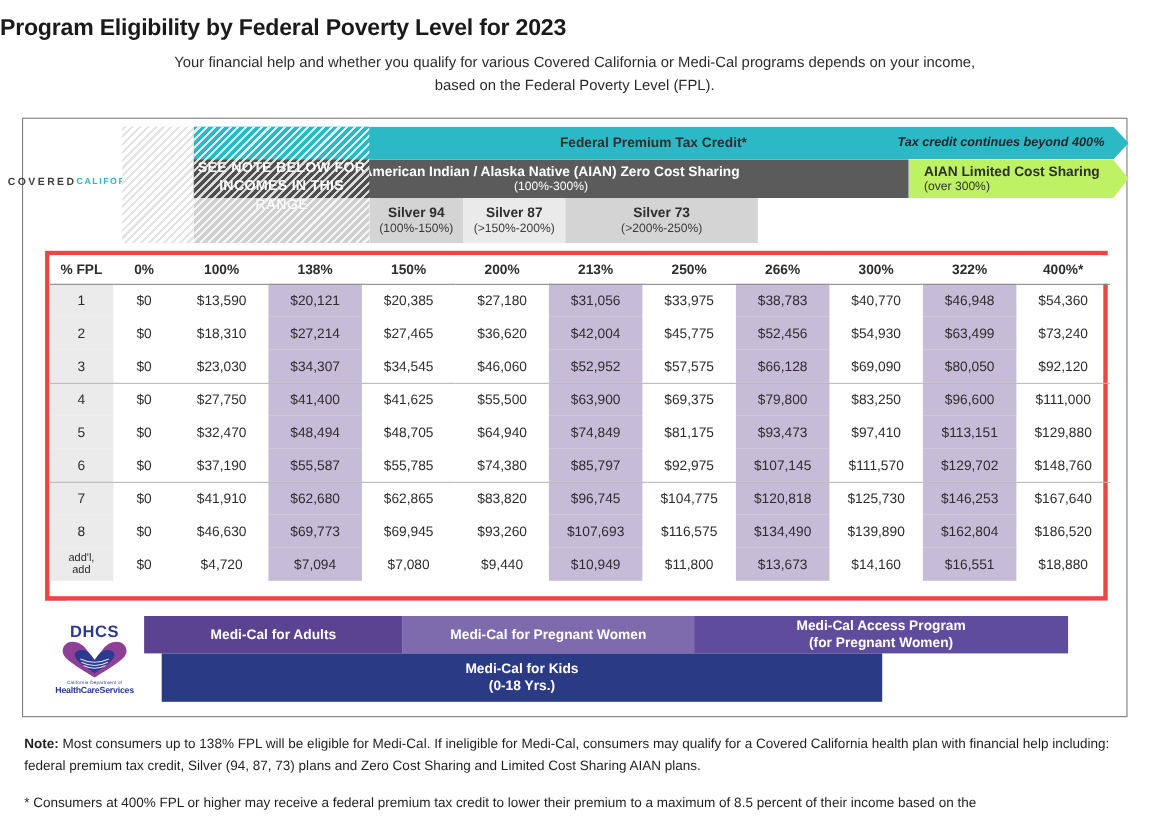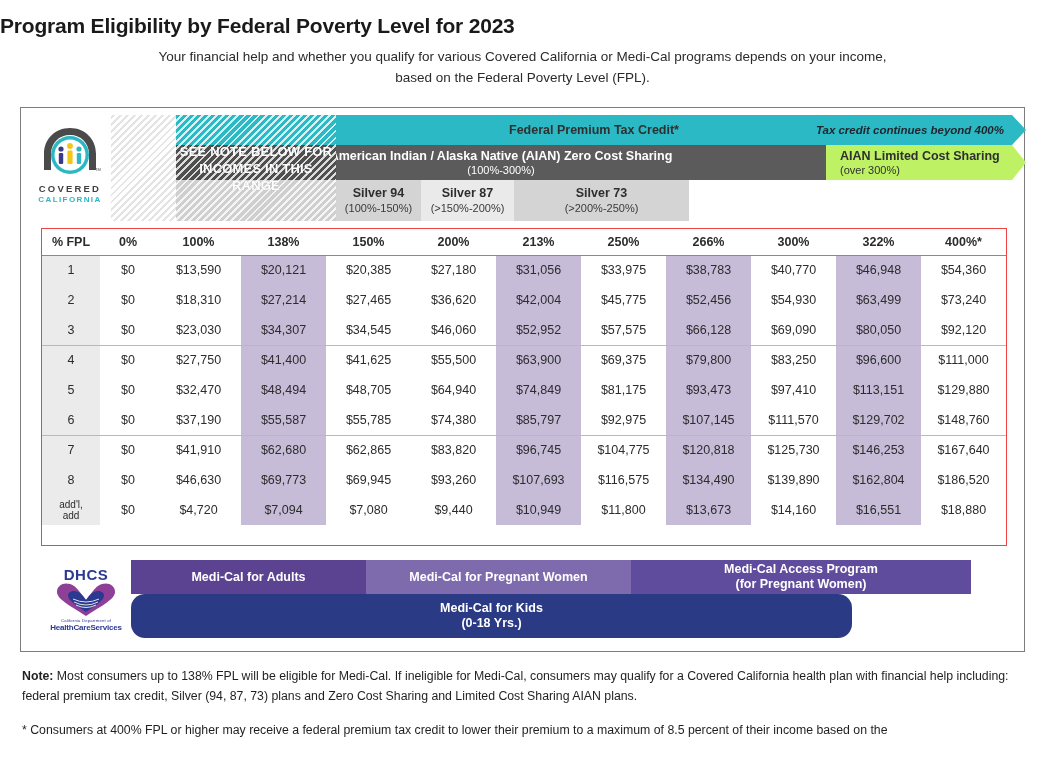--- a/index.html
+++ b/index.html
@@ -42,21 +42,21 @@
   
   .bands {
     position: absolute;
     left: 0; top: 0;
     width: 1005px; height: 113px;
   }
   .cc-logo {
     position: absolute;
     left: 8px; top: 6px;
     width: 82px; height: 100px;
-    display: flex; flex-direction: column;
+    display: flex; 
     align-items: center; justify-content: center;
   }
   .cc-mark { width: 62px; height: 56px; display:block; }
   .cc-word {
     font-size: 9.5px; font-weight: bold; letter-spacing: 2.2px;
     color: #3f3f3f; margin-top: 2px;
   }
   .cc-word2 {
     font-size: 8px; font-weight: bold; letter-spacing: 1.4px;
     color: #2bb8c4; margin-top: 1px;
@@ -139,21 +139,21 @@
     font-size: 12.5px; font-weight: bold; color: #2e2e2e;
     line-height: 15px;
   }
   .silver .sv-sub { font-size: 11px; font-weight: normal; color: #3a3a3a; }
 
   
   .tbl-wrap {
     position: absolute;
     left: 20px; top: 120px;
     width: 966px; height: 318px;
-    border: 1px solid #ef4444;
+    border: 4px solid #ef4444;
     background: #fff;
   }
   table.fpl { border-collapse: collapse; width: 100%; table-layout: fixed; }
   table.fpl th, table.fpl td {
     font-size: 12.5px; text-align: center;
     padding: 0; height: 30px; color: #2c2c2c;
   }
   table.fpl th {
     font-weight: bold; font-size: 12.5px;
     border-bottom: 1px solid #8a8a8a;
@@ -498,21 +498,21 @@
         <div class="mseg p-mid" style="left:235px; width:265px;">Medi-Cal for Pregnant Women</div>
         <div class="mseg p-dark" style="left:0; width:235px;">Medi-Cal for Adults</div>
         <div class="mseg p-dark2" style="left:500px; width:340px;">
           <div>
             <div>Medi-Cal Access Program</div>
             <div>(for Pregnant Women)</div>
           </div>
         </div>
       </div>
       <div class="mc-row mcr2">
-        <div class="mseg b-dark" style="left:0; width:721px;border-radius:14px;">
+        <div class="mseg b-dark" style="left:16px; width:655px;">
           <div>
             <div>Medi-Cal for Kids</div>
             <div>(0-18 Yrs.)</div>
           </div>
         </div>
       </div>
     </div>
   </div>
 
 </div>

